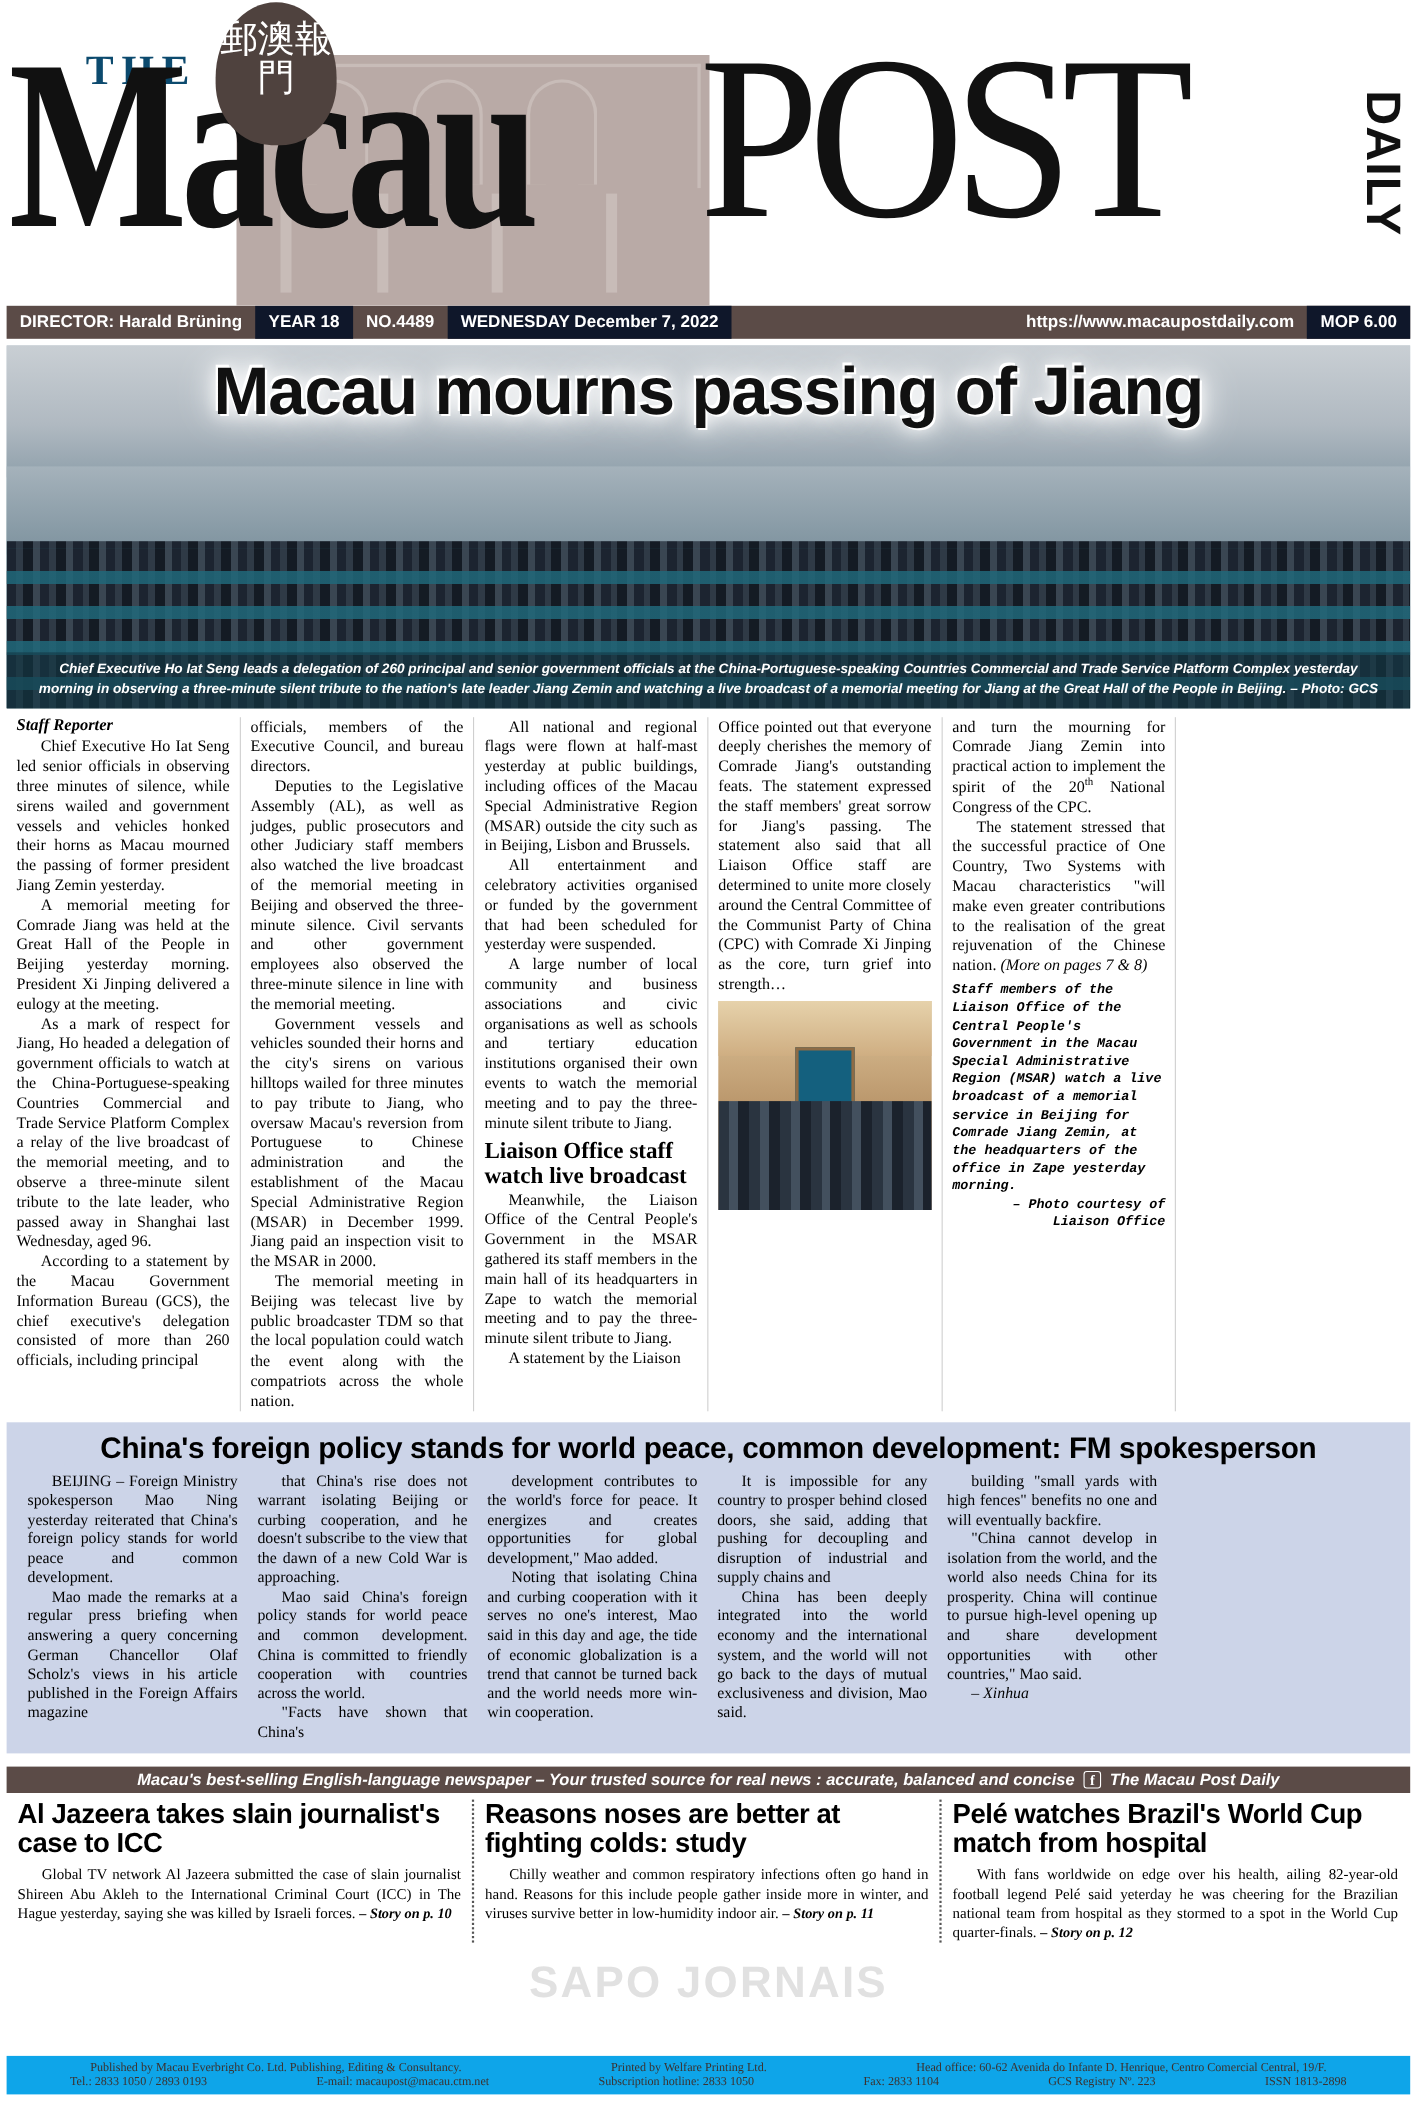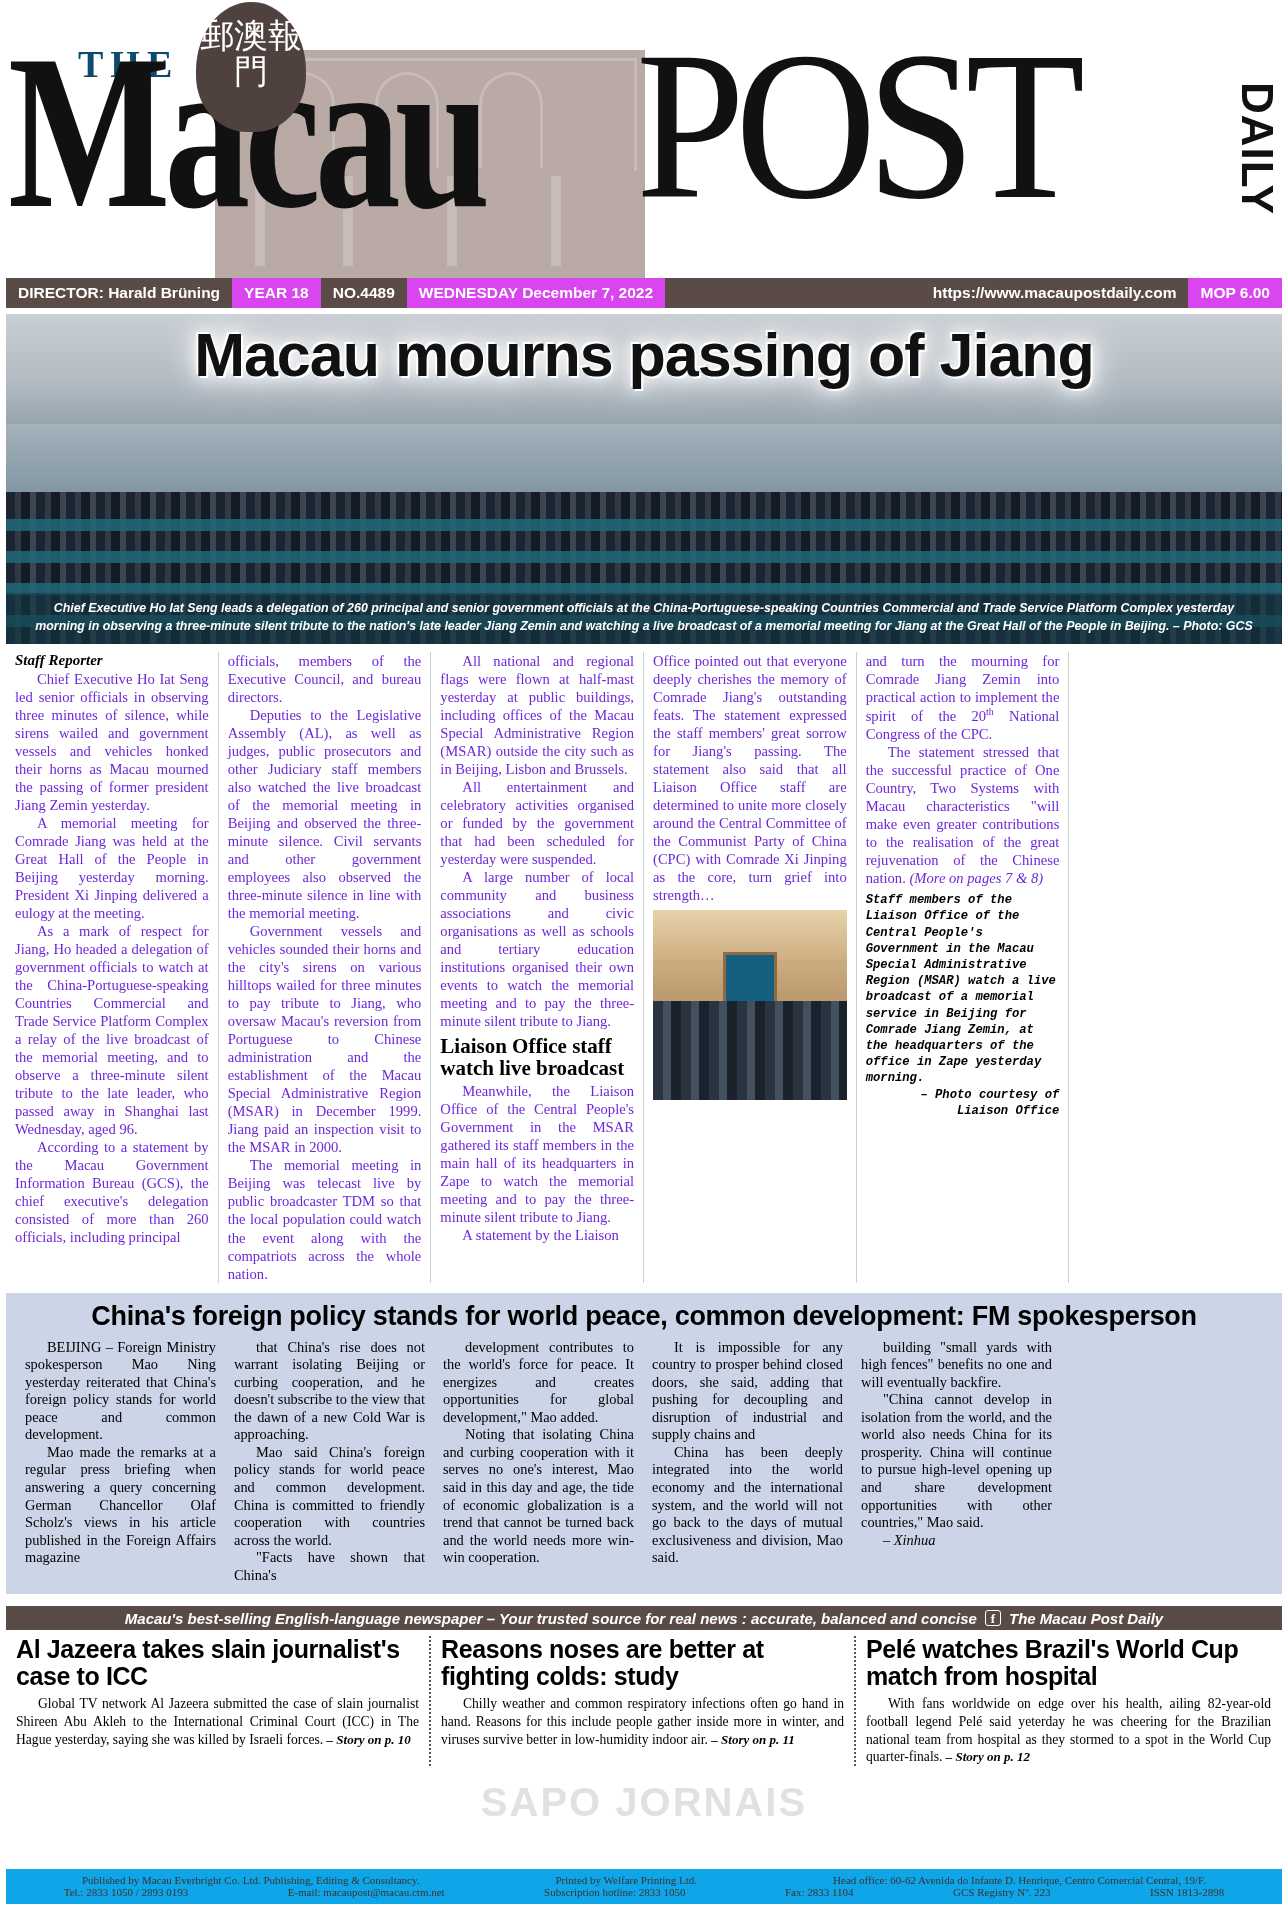--- a/index.html
+++ b/index.html
@@ -118,21 +118,21 @@
     font-family: "Liberation Sans", sans-serif;
     font-size: 15.5px;
     font-weight: bold;
     margin: 0 6px;
   }
   .infobar .seg {
     display: flex; align-items: center;
     padding: 0 12px;
     white-space: nowrap;
   }
-  .infobar .seg.alt { background: #d946ef; }
+  .infobar .seg.alt { background: #0f172a; }
   .infobar .spacer { flex: 1; }
 
   
   .lead-wrap { position: relative; margin: 6px 6px 0 6px; }
   .lead-photo {
     position: relative;
     height: 330px;
     background: linear-gradient(#b9c3cc 0%, #9aa9b5 26%, #5e7f8c 45%, #2d5663 62%, #1d4754 100%);
     overflow: hidden;
   }
@@ -196,21 +196,21 @@
     border-right: 1px solid #cfcfcf;
   }
   .col:last-child { border-right: none; }
   .col p {
     font-family: "Liberation Serif", serif;
     font-size: 14.6px;
     line-height: 1.235;
     text-align: justify;
     text-indent: 22px;
     margin: 0;
-    color: #6d28d9;
+    color: #000000;
   }
   .col p.noindent { text-indent: 0; }
   .byline {
     font-family: "Liberation Serif", serif;
     font-size: 15px;
     font-weight: bold;
     font-style: italic;
     margin-bottom: 1px;
   }
   .subhead {

